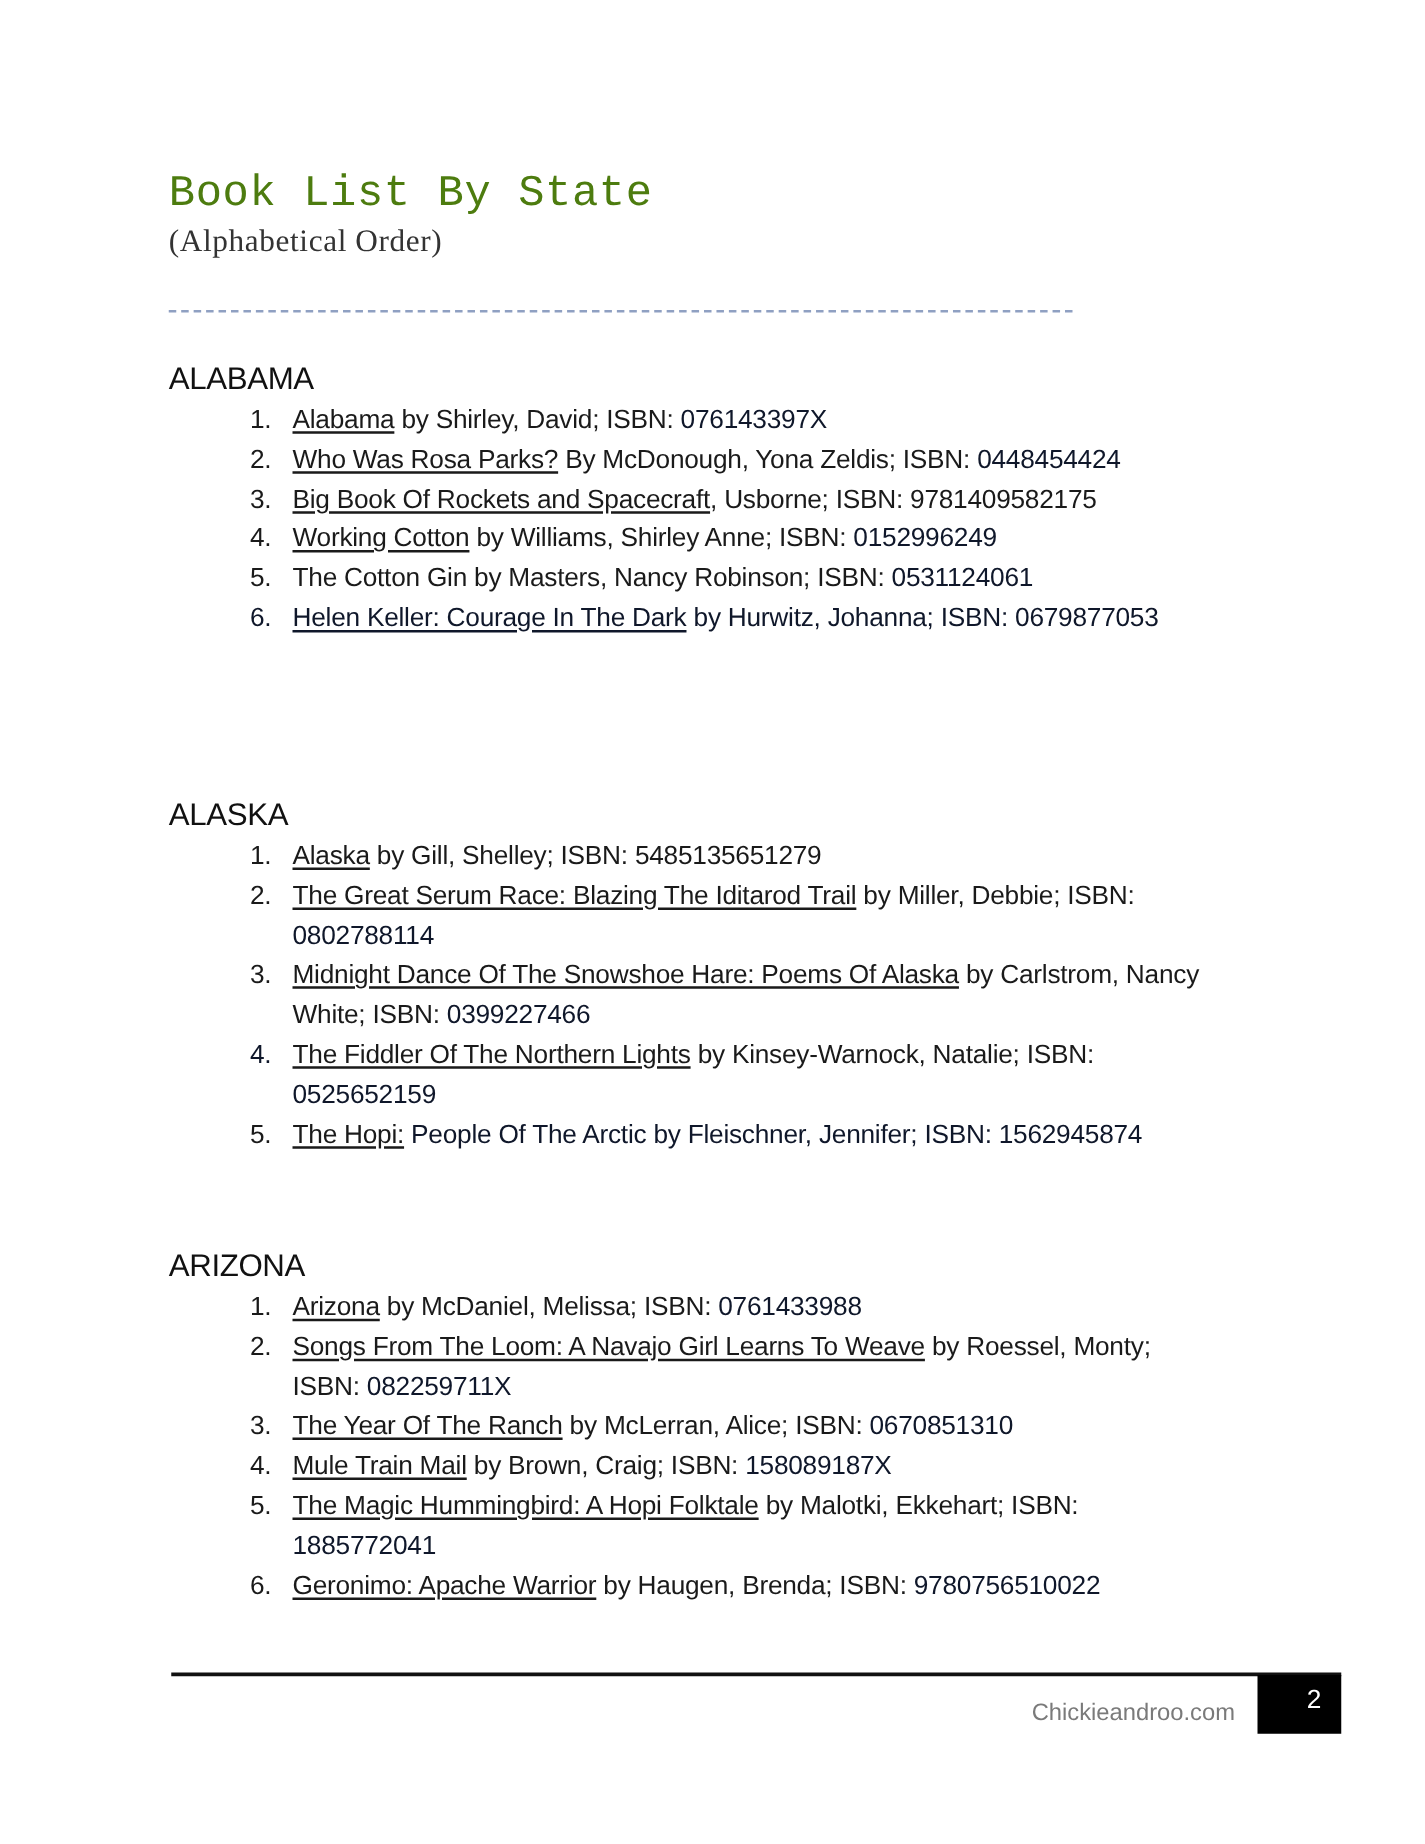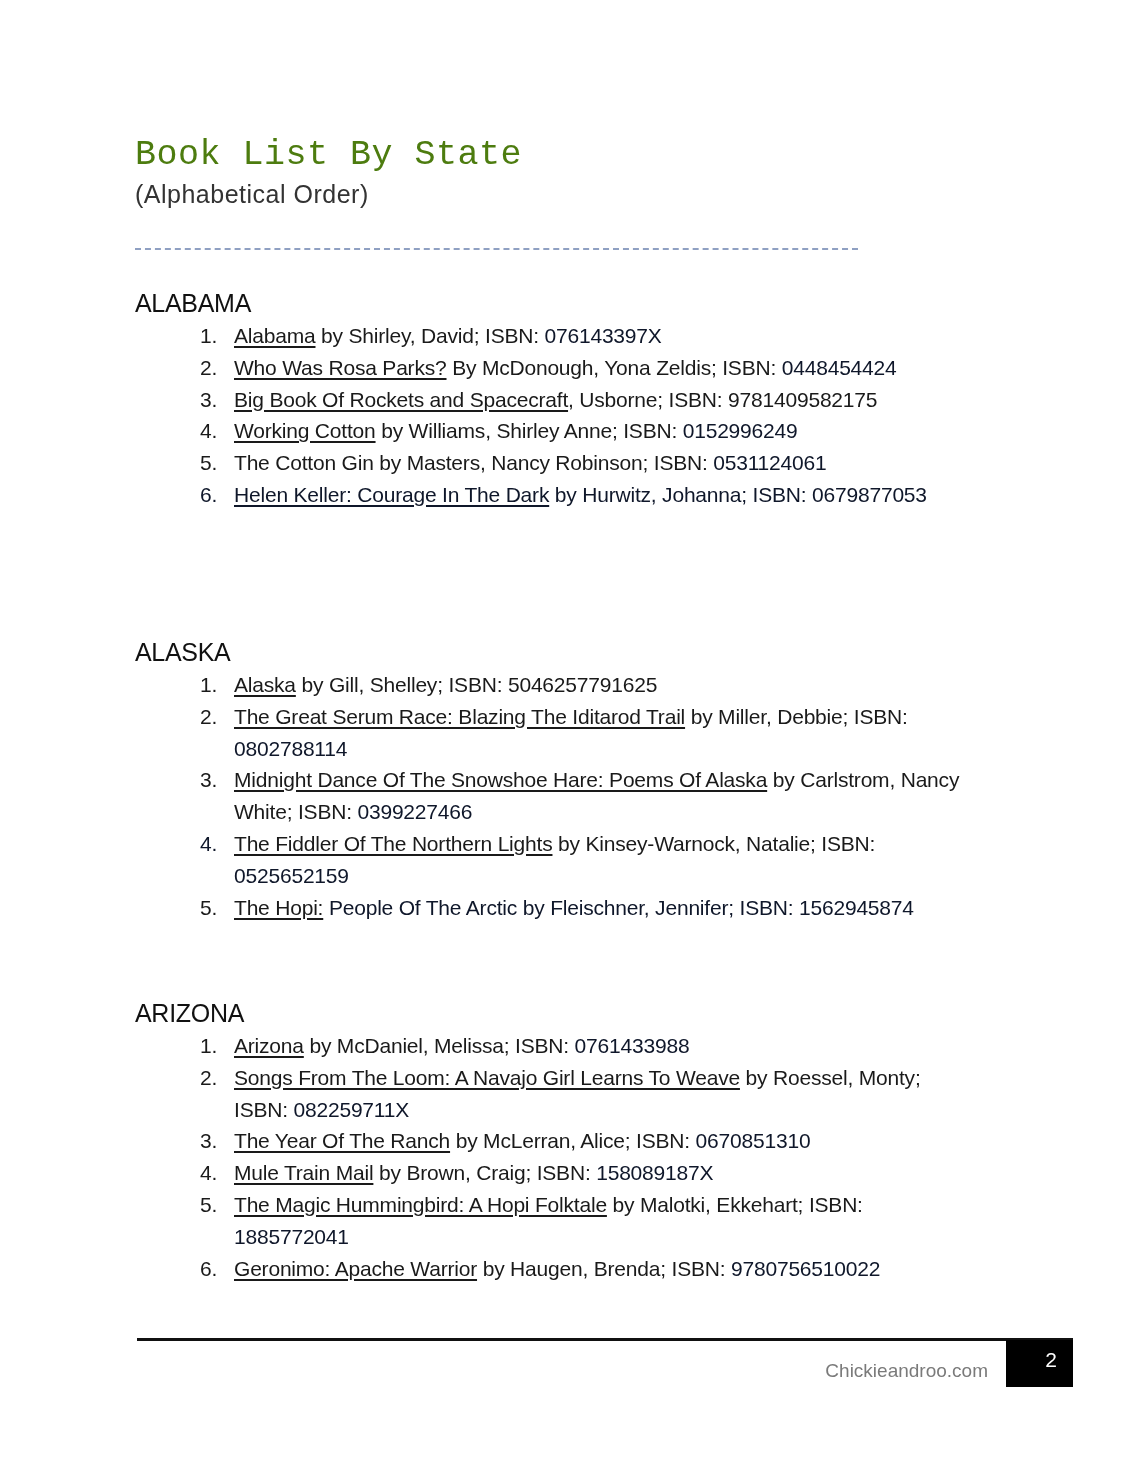--- a/index.html
+++ b/index.html
@@ -25,21 +25,21 @@
       font-size: 35px;
       line-height: 42px;
       color: #4d7c0f;
       letter-spacing: 0.5px;
     }
     .page-subtitle {
       position: absolute;
       left: 135px;
       top: 178px;
       margin: 0;
-      font-family: Liberation Sans, sans-serif;
+      font-family: Liberation Serif, serif;
       font-weight: normal;
       font-size: 25px;
       line-height: 32px;
       color: #333333;
       letter-spacing: 0.5px;
     }
     .dashed-divider {
       position: absolute;
       left: 135px;
       top: 248px;
@@ -130,21 +130,21 @@
       <li class="book-item"><span class="book-num tone-dark">3.</span><span class="tone-dark seg-u">Big Book Of Rockets and Spacecraft</span><span class="tone-dark">, Usborne; ISBN: 9781409582175</span></li>
       <li class="book-item"><span class="book-num tone-dark">4.</span><span class="tone-dark seg-u">Working Cotton</span><span class="tone-dark"> by Williams, Shirley Anne; ISBN: </span><span class="tone-gray">0152996249</span></li>
       <li class="book-item"><span class="book-num tone-dark">5.</span><span class="tone-dark">The Cotton Gin by Masters, Nancy Robinson; ISBN: </span><span class="tone-gray">0531124061</span></li>
       <li class="book-item"><span class="book-num tone-gray">6.</span><span class="tone-gray seg-u">Helen Keller: Courage In The Dark</span><span class="tone-gray"> by Hurwitz, Johanna; ISBN: 0679877053</span></li>
     </ol>
 </section>
 
 <section class="state-section" style="top: 637px;">
   <h3 class="state-heading">ALASKA</h3>
   <ol class="book-list">
-      <li class="book-item"><span class="book-num tone-dark">1.</span><span class="tone-dark seg-u">Alaska</span><span class="tone-dark"> by Gill, Shelley; ISBN: 5046257791625</span></li>
+      <li class="book-item"><span class="book-num tone-dark">1.</span><span class="tone-dark seg-u">Alaska</span><span class="tone-dark"> by Gill, Shelley; ISBN: 5485135651279</span></li>
       <li class="book-item"><span class="book-num tone-dark">2.</span><span class="tone-dark seg-u">The Great Serum Race: Blazing The Iditarod Trail</span><span class="tone-dark"> by Miller, Debbie; ISBN: </span><span class="tone-gray">0802788114</span></li>
       <li class="book-item"><span class="book-num tone-dark">3.</span><span class="tone-dark seg-u">Midnight Dance Of The Snowshoe Hare: Poems Of Alaska</span><span class="tone-dark"> by Carlstrom, Nancy White; ISBN: </span><span class="tone-gray">0399227466</span></li>
       <li class="book-item"><span class="book-num tone-gray">4.</span><span class="tone-dark seg-u">The Fiddler Of The Northern Lights</span><span class="tone-dark"> by Kinsey-Warnock, Natalie; ISBN: </span><span class="tone-gray">0525652159</span></li>
       <li class="book-item"><span class="book-num tone-dark">5.</span><span class="tone-dark seg-u">The Hopi:</span><span class="tone-gray"> People Of The Arctic by Fleischner, Jennifer; ISBN: 1562945874</span></li>
     </ol>
 </section>
 
 <section class="state-section" style="top: 998px;">
   <h3 class="state-heading">ARIZONA</h3>
   <ol class="book-list">

